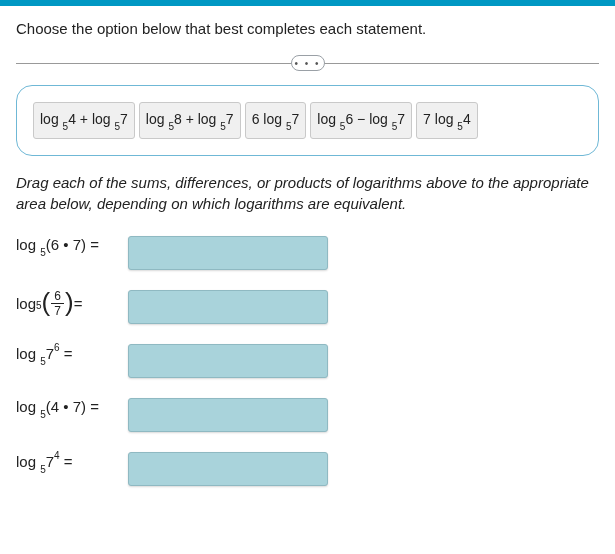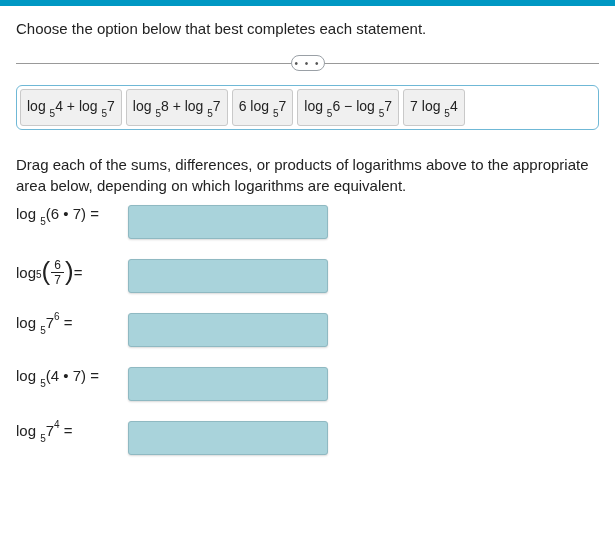--- a/index.html
+++ b/index.html
@@ -49,41 +49,42 @@
     display: flex;
     align-items: center;
     justify-content: center;
     font-size: 10px;
     letter-spacing: 2px;
     color: #555;
     cursor: pointer;
   }
   .options-container {
     border: 1.5px solid #6fb8d6;
-    border-radius: 6px;
-    padding: 3px;
+    border-radius: 16px;
+    padding: 16px;
     display: flex;
     gap: 4px;
-    margin-bottom: 24px;
+    margin-bottom: 16px;
   }
   .option-chip {
     background: #f0f0f0;
     border: 1px solid #c9c9c9;
     border-radius: 3px;
     padding: 8px 6px;
     font-size: 14px;
     white-space: nowrap;
     cursor: grab;
     flex: 0 0 auto;
   }
   .sub { font-size: 10px; vertical-align: sub; position: relative; top: 2px;}
   .sup { font-size: 10px; vertical-align: super; position: relative; top: -2px;}
   .drag-instruction {
     line-height: 1.4;
-    margin-bottom: 9px;
+    margin-bottom: 22px;
+    font-style: italic;
   }
   .rows { }
   .row {
     display: flex;
     align-items: flex-start;
     height: 54px;
   }
   .expr {
     width: 112px;
     flex: 0 0 auto;

